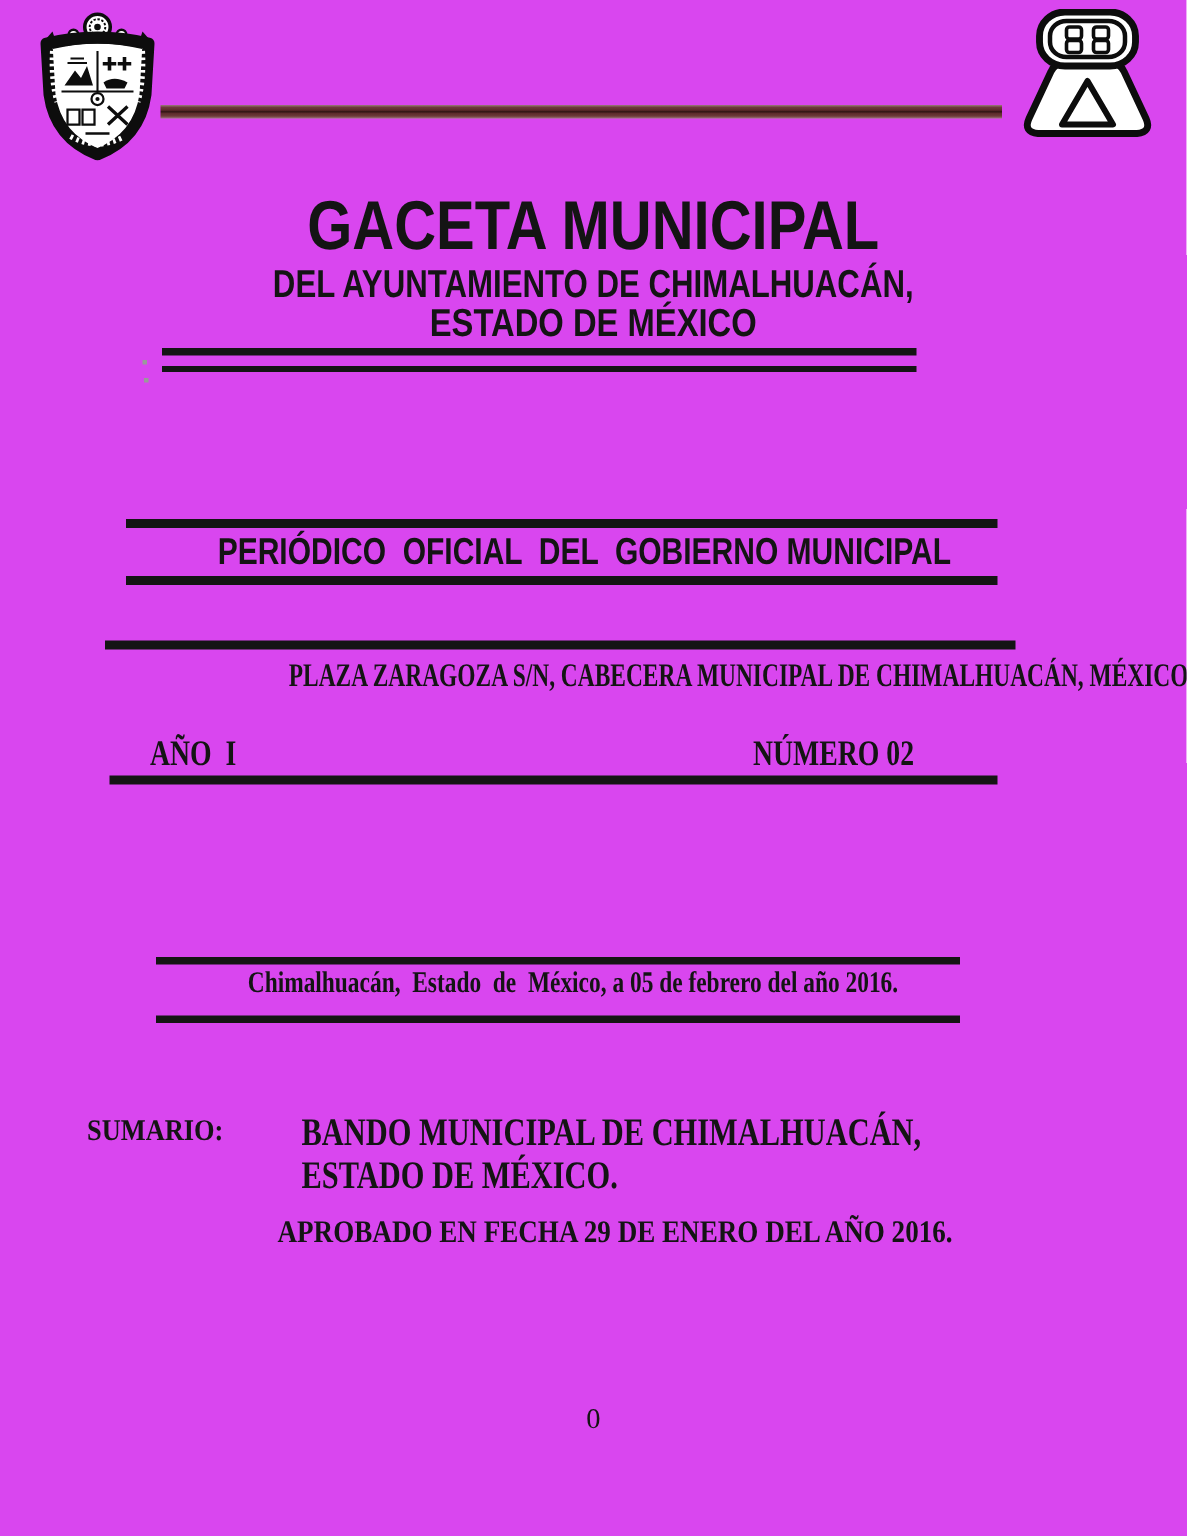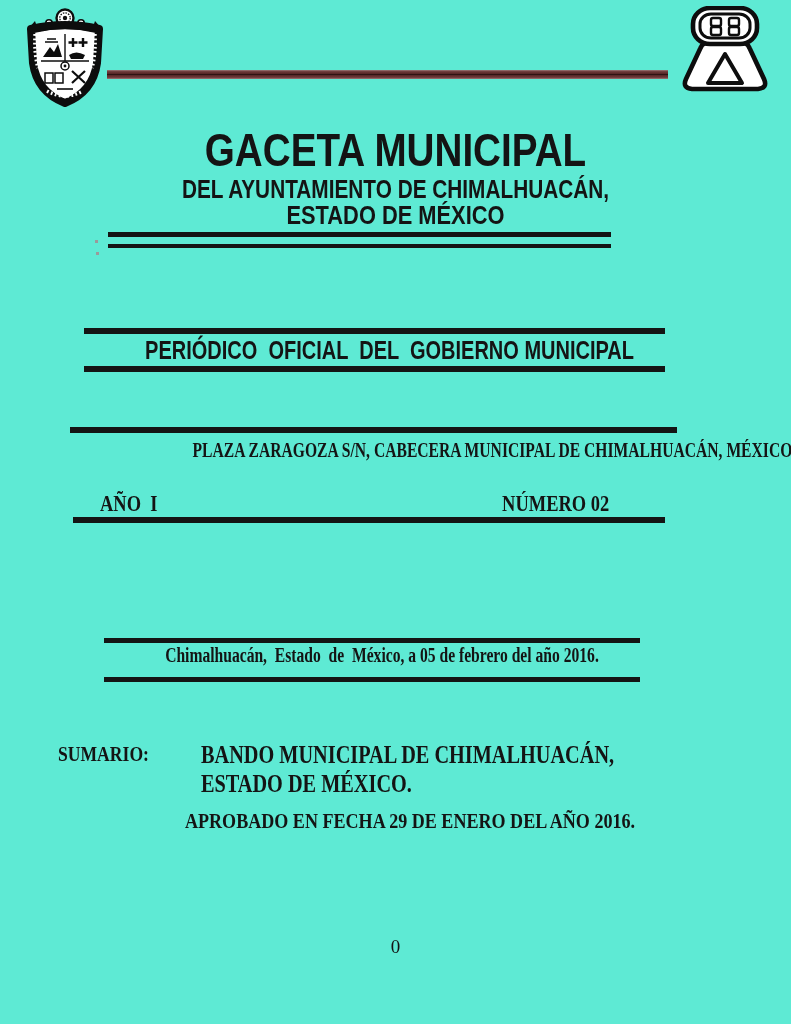--- a/index.html
+++ b/index.html
@@ -4,21 +4,21 @@
 <style>
   * { margin: 0; padding: 0; box-sizing: border-box; }
   html, body { background: #ffffff; }
   body {
     width: 791px; height: 1024px;
     position: relative;
     font-family: "Liberation Serif", serif;
     color: #141414;
     overflow: hidden;
   }
-  .page { position: absolute; inset: 0; background: #5eead4; }
+  .page { position: absolute; inset: 0; background: #d946ef; }
 
   
   .coat { position: absolute; left: 20px; top: 7px; width: 90px; height: 100px; }
   .glyph { position: absolute; left: 678px; top: 6px; width: 94px; height: 92px; }
   .maroon-bar {
     position: absolute; left: 107px; top: 70px; width: 561px; height: 9px;
     background: linear-gradient(180deg,#9c7b7b 0%,#6e3a3a 18%,#5d2b2b 38%,#2f1313 50%,#5d2b2b 62%,#6e3a3a 82%,#9c7b7b 100%);
   }
 
   
@@ -27,21 +27,21 @@
   .gz-title { top: 126px; font-size: 46px; line-height: 48px; transform: scaleX(0.84); letter-spacing: 0px; }
   .gz-sub1  { top: 176px; font-size: 26px; line-height: 27px; transform: scaleX(0.80); }
   .gz-sub2  { top: 202px; font-size: 26px; line-height: 27px; transform: scaleX(0.84); }
 
   .rule { position: absolute; background: #141414; }
   .rule-a { left: 108px; top: 232px; width: 503px; height: 5px; }
   .rule-b { left: 108px; top: 244px; width: 503px; height: 4px; }
 
   
   .banner {
-    position: absolute; left: 84px; top: 328px; width: 581px;
+    position: absolute; left: 84px; top: 346px; width: 581px;
     border-top: 6px solid #141414; border-bottom: 6px solid #141414;
     padding: 2px 0; text-align: right;
   }
   .banner-text {
     font-family: "Liberation Sans", sans-serif; font-weight: bold;
     font-size: 25px; line-height: 28px; white-space: pre; display: inline-block;
     transform: scaleX(0.80);
   }
 
   

